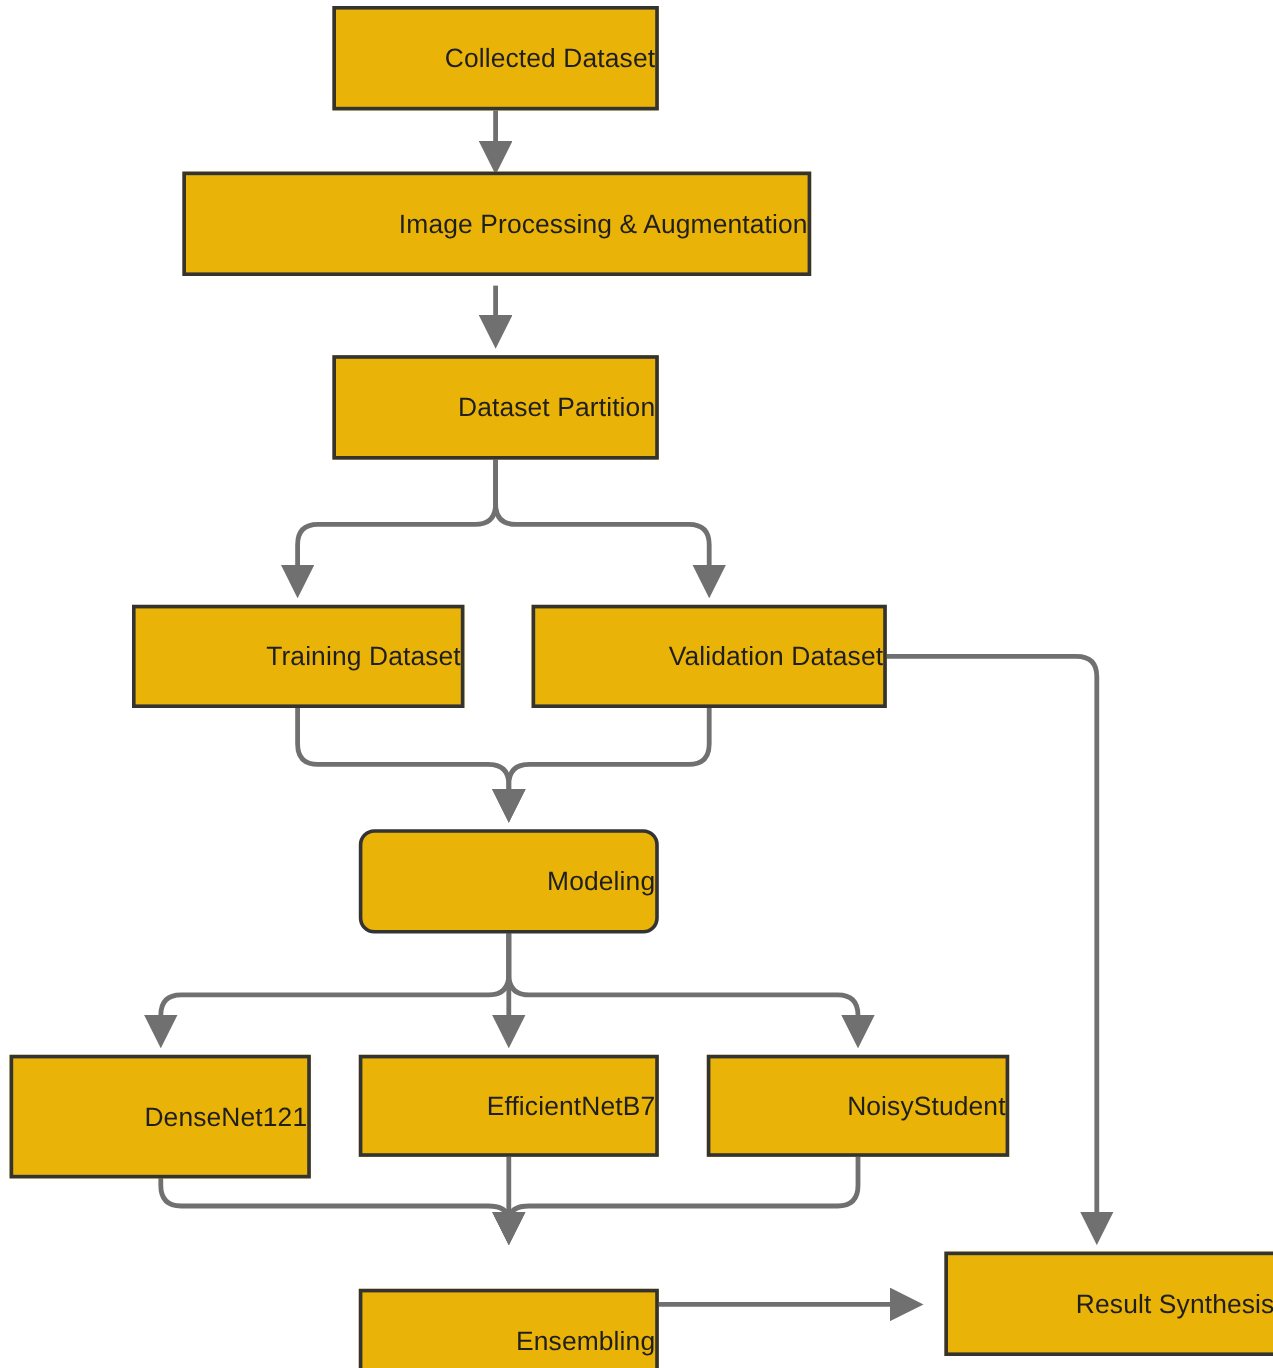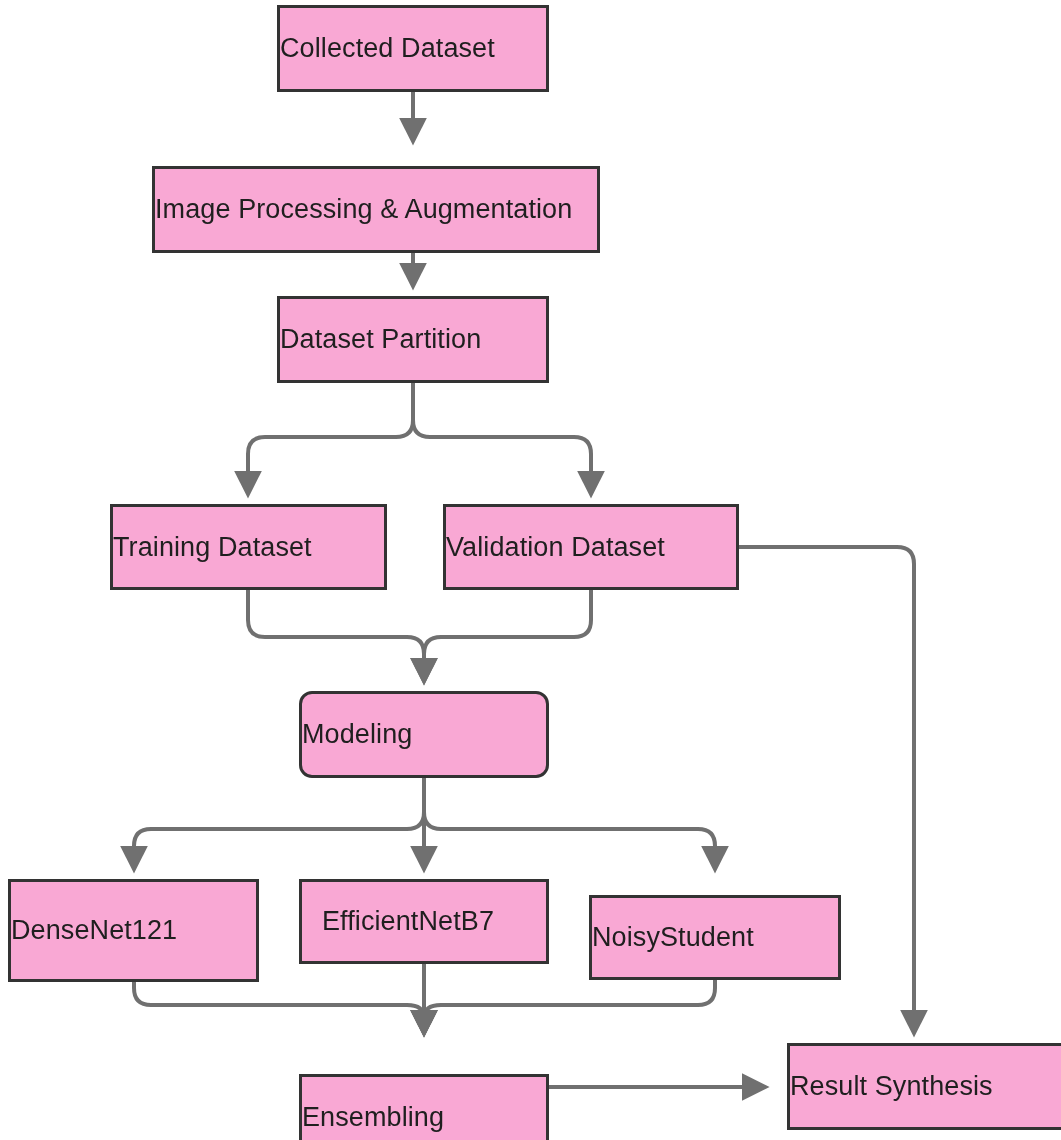--- a/index.html
+++ b/index.html
@@ -25,27 +25,27 @@
     position: absolute;
     left: 0;
     top: 0;
     width: 1061px;
     height: 1140px;
     pointer-events: none;
   }
   .node {
     position: absolute;
     box-sizing: border-box;
-    background: #f9a8d4;
+    background: #eab308;
     border: 3px solid #333333;
     display: flex;
     align-items: center;
-    justify-content: flex-start;
+    justify-content: flex-end;
     color: #1f1f1f;
-    font-size: 27px;
+    font-size: 22px;
     font-family: "Liberation Sans", sans-serif;
     letter-spacing: 0.1px;
     white-space: nowrap;
   }
 </style>
 </head>
 <body>
 
 <div id="diagram">
 
@@ -70,21 +70,21 @@
       <path d="M 424,964 L 424,1032"></path>
       <path d="M 715,964 L 715,988 Q 715,1005 698,1005 L 441,1005 Q 424,1005 424,1018 L 424,1032"></path>
       <path d="M 549,1087 L 764,1087"></path>
     </g>
   </svg>
 
   <div class="node" style="left:277px; top:5px; width:272px; height:87px;">
     <span>Collected Dataset</span>
   </div>
 
-  <div class="node" style="left:152px; top:166px; width:448px; height:87px;">
+  <div class="node" style="left:152px; top:143px; width:524px; height:87px;">
     <span>Image Processing &amp; Augmentation</span>
   </div>
 
   <div class="node" style="left:277px; top:296px; width:272px; height:87px;">
     <span>Dataset Partition</span>
   </div>
 
   <div class="node" style="left:110px; top:504px; width:277px; height:86px;">
     <span>Training Dataset</span>
   </div>
@@ -98,21 +98,21 @@
   </div>
 
   <div class="node" style="left:8px; top:879px; width:251px; height:103px;">
     <span>DenseNet121</span>
   </div>
 
   <div class="node" style="left:299px; top:879px; width:250px; height:85px;padding-left:20px;">
     <span>EfficientNetB7</span>
   </div>
 
-  <div class="node" style="left:589px; top:879px; width:252px; height:85px;margin-top:16px;">
+  <div class="node" style="left:589px; top:879px; width:252px; height:85px;">
     <span>NoisyStudent</span>
   </div>
 
   <div class="node" style="left:299px; top:1074px; width:250px; height:87px;">
     <span>Ensembling</span>
   </div>
 
   <div class="node" style="left:787px; top:1043px; width:278px; height:87px;">
     <span>Result Synthesis</span>
   </div>

